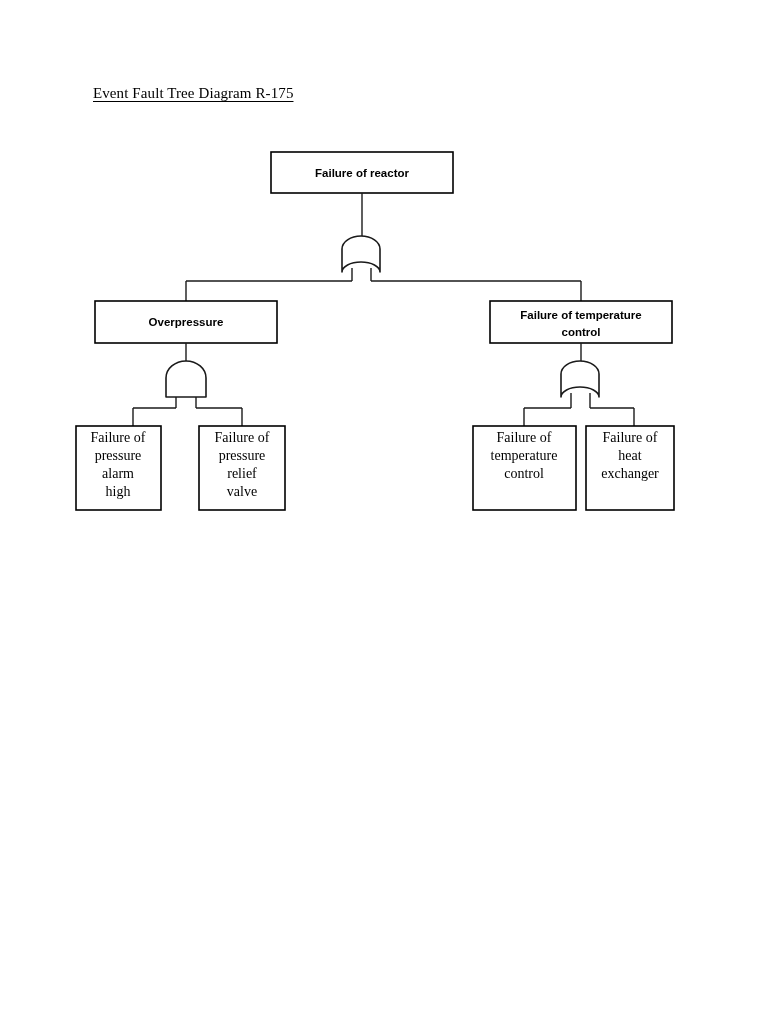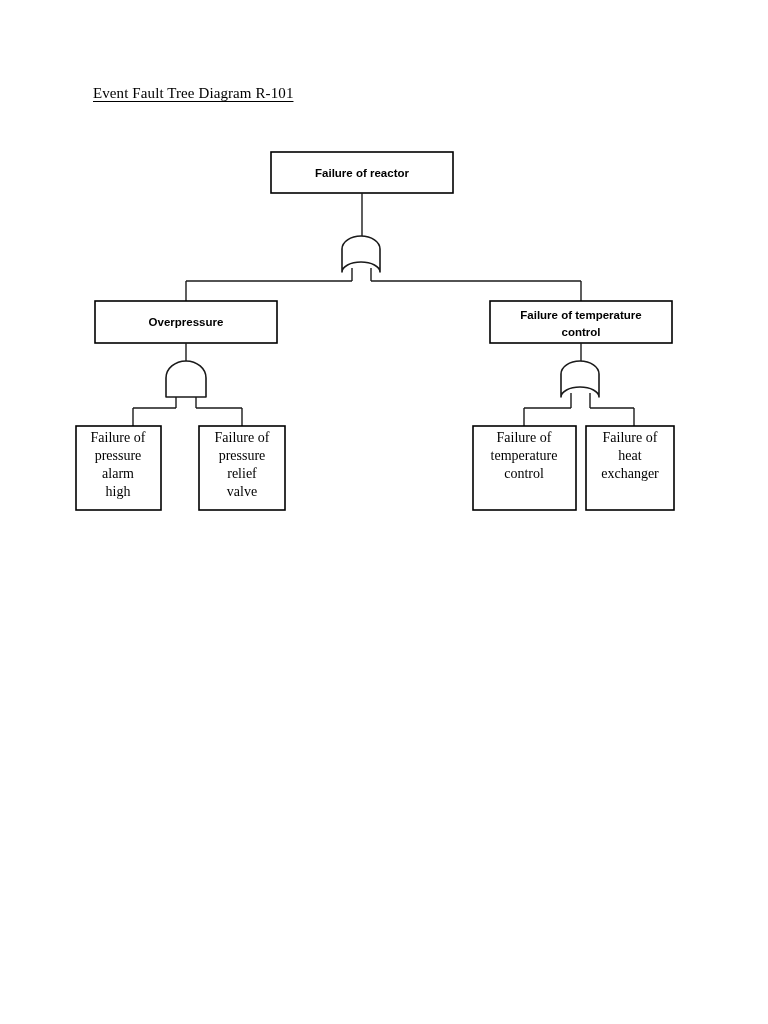--- a/index.html
+++ b/index.html
@@ -70,21 +70,21 @@
     font-weight: normal;
     fill: #000000;
     text-anchor: middle;
   }
 </style>
 </head>
 <body>
 
 <div id="page">
 
-  <div class="doc-title">Event Fault Tree Diagram R-101</div>
+  <div class="doc-title">Event Fault Tree Diagram R-175</div>
 
   <svg id="tree" viewBox="0 0 768 1024">
 
     <g>
       <rect class="box-rect" x="271" y="152" width="182" height="41"></rect>
       <text class="node-label-bold" x="362" y="177">Failure of reactor</text>
     </g>
 
     <path class="edge" d="M362,193 L362,237"></path>
 

